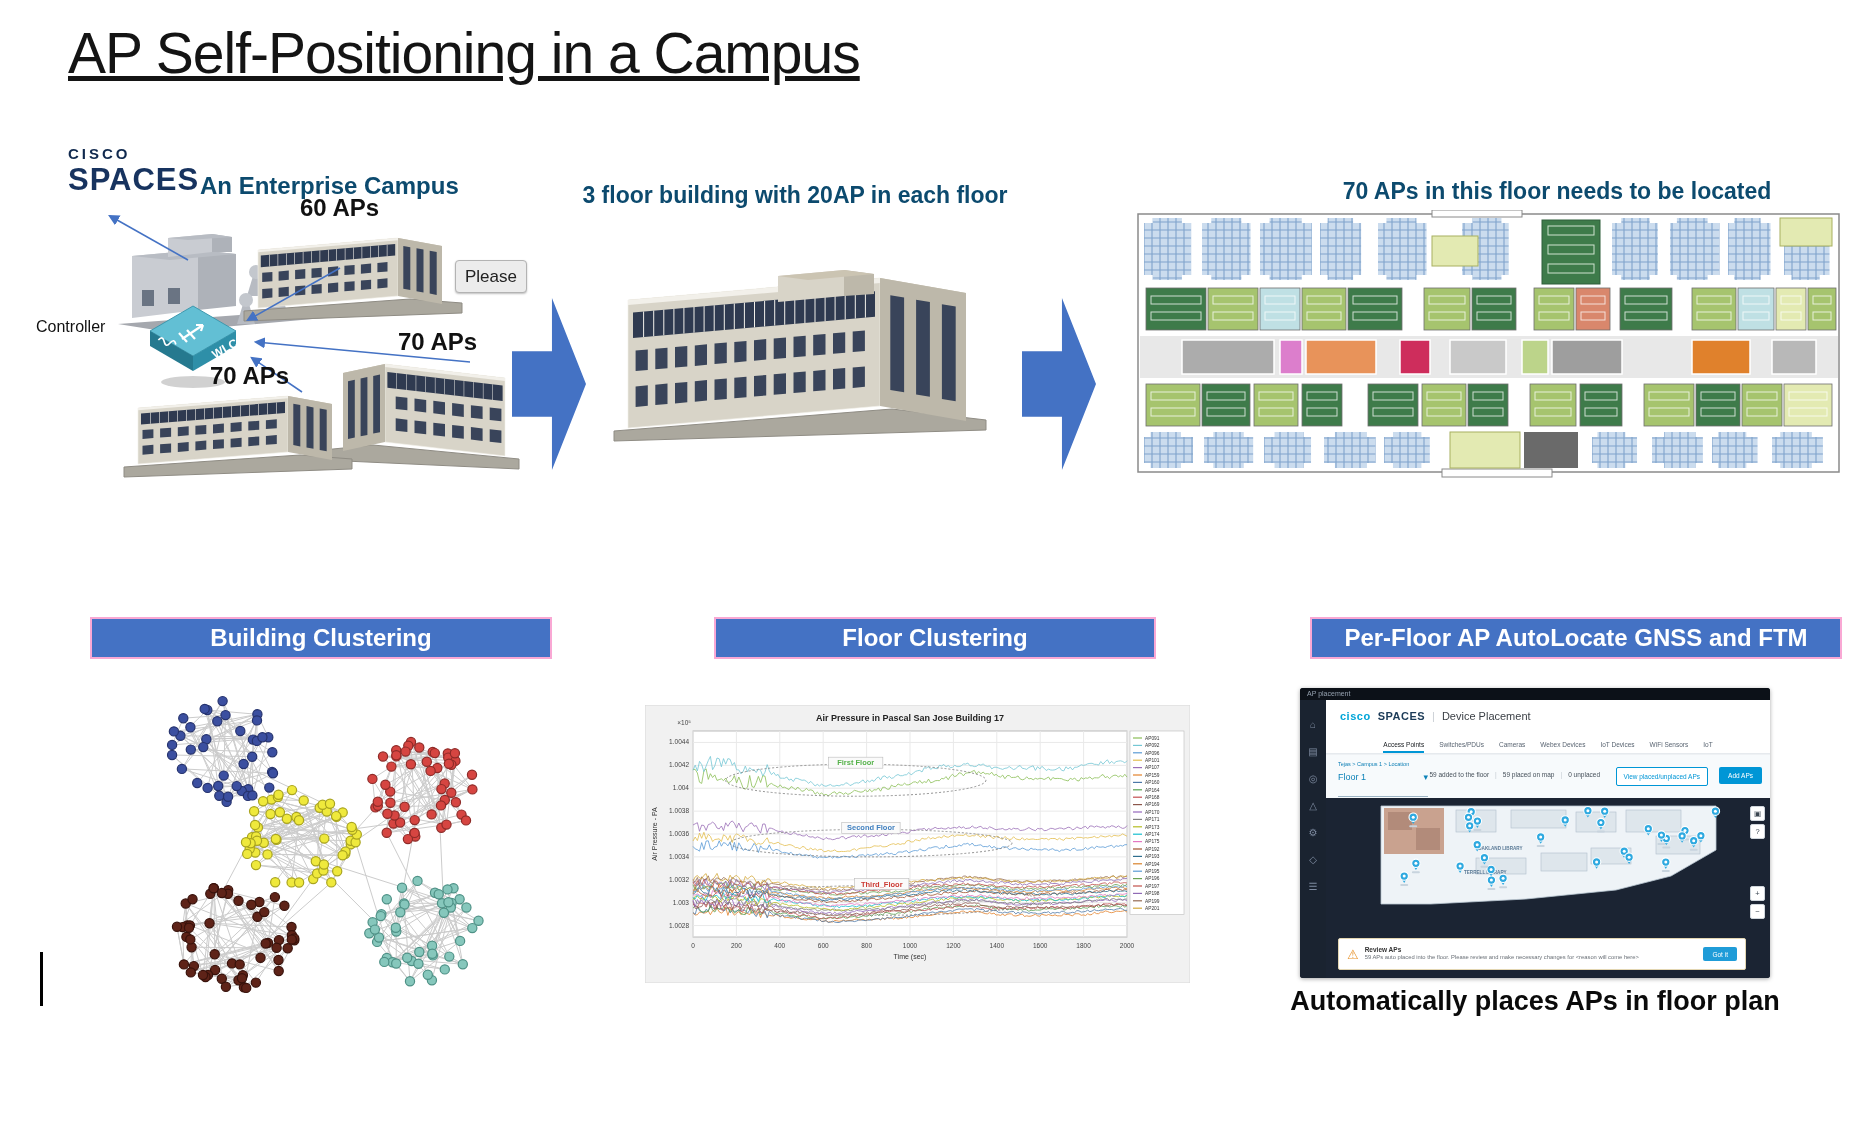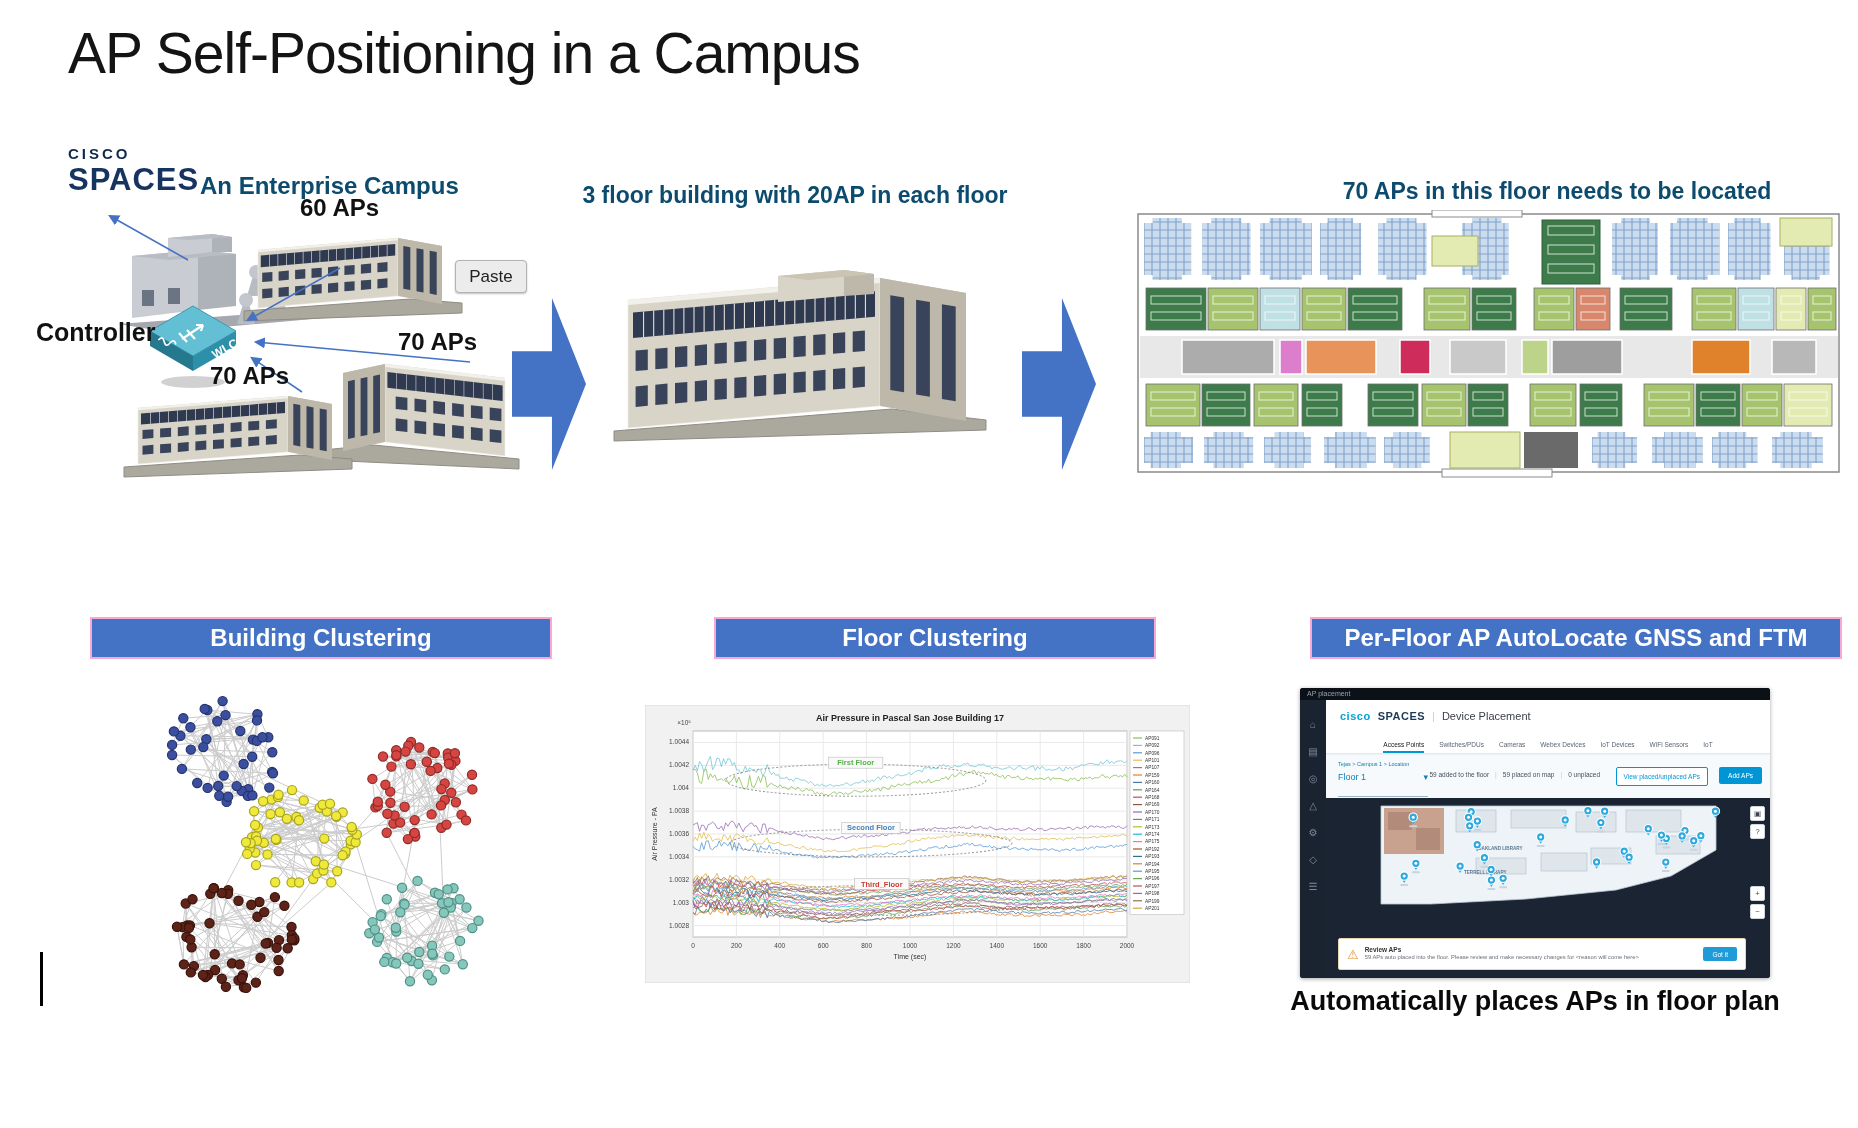--- a/index.html
+++ b/index.html
@@ -1,28 +1,28 @@
 <!DOCTYPE html>
 <html><head>
 <meta charset="utf-8">
 <style>
   html,body{margin:0;padding:0;background:#ffffff;}
   .slide{position:relative;width:1858px;height:1128px;background:#ffffff;overflow:hidden;
          font-family:"Liberation Sans",sans-serif;color:#1a1a1a;}
   .abs{position:absolute;}
-  .page-title{left:68px;top:20px;font-size:57px;font-weight:400;letter-spacing:-1px;color:#141414;}
+  .page-title{left:68px;top:20px;font-size:57px;font-weight:400;letter-spacing:-1px;color:#141414;text-decoration:underline;}
   .cisco-logo{left:68px;top:146px;line-height:1;}
   .cisco-logo .l1{display:block;font-size:15px;font-weight:700;letter-spacing:3px;color:#10294e;text-transform:uppercase;}
   .cisco-logo .l2{display:block;font-size:31px;font-weight:700;letter-spacing:1px;color:#17335f;margin-top:3px;}
   .heading-blue{color:#0c4a6e;font-weight:700;}
   .campus-heading{left:200px;top:172px;font-size:24px;}
   .col2-heading{left:575px;top:182px;width:440px;text-align:center;font-size:23px;}
   .col3-heading{left:1262px;top:178px;width:590px;text-align:center;font-size:23px;}
   .ap-label{font-size:24px;font-weight:700;color:#111;}
-  .controller-label{left:36px;top:318px;font-size:25px;font-weight:700;color:#111;}
+  .controller-label{left:36px;top:318px;font-size:16px;font-weight:400;color:#111;}
   .paste-btn{left:455px;top:260px;width:72px;height:33px;background:#ececec;border:1px solid #b3b3b3;
              border-radius:4px;font-family:inherit;font-size:17px;color:#222;box-shadow:0 1px 2px rgba(0,0,0,.25);}
   .banner{height:42px;background:#4472c4;border:2px solid #f9a8d4;color:#fff;font-size:24px;font-weight:700;
           display:flex;align-items:center;justify-content:center;box-sizing:border-box;}
   .proc-arrow{width:74px;height:172px;background:#4472c4;
               clip-path:polygon(0% 31%,54% 31%,54% 0%,100% 50%,54% 100%,54% 69%,0% 69%);}
   .footnote{left:1278px;top:986px;width:514px;text-align:center;font-size:27px;font-weight:700;color:#0a0a0a;}
   .fig-caption{left:430px;top:1066px;width:750px;text-align:center;font-style:italic;font-size:27px;font-weight:600;color:#3c4a60;}
   .text-cursor{left:40px;top:952px;width:3px;height:54px;background:#000;}
   
@@ -236,21 +236,21 @@
           <path d="M147 202 L139 193"></path>
           <path d="M155 199 L147 190"></path>
         </g>
       </g>
     </svg>
 
   <div class="abs ap-label" style="left:300px;top:194px;">60 APs</div>
   <div class="abs ap-label" style="left:398px;top:328px;">70 APs</div>
   <div class="abs ap-label" style="left:210px;top:362px;">70 APs</div>
   <div class="abs controller-label">Controller</div>
-  <button class="abs paste-btn">Paste</button>
+  <button class="abs paste-btn">Please</button>
 
   <div class="abs proc-arrow" style="left:512px;top:298px;"></div>
   <div class="abs proc-arrow" style="left:1022px;top:298px;"></div>
 
   <div class="abs heading-blue col2-heading">3 floor building with 20AP in each floor</div>
   <svg id="building-art" class="abs" style="left:590px;top:238px;" width="420" height="292">
       <g transform="translate(38,62)">
         <polygon points="-14,131 264,109 358,120 358,130 -14,141" fill="#aba89e" stroke="#8f8c84" stroke-width="1"></polygon>
         <polygon points="0.0,0.0 252.0,-22.0 338.0,-7.0 86,15" fill="#cbc4b2"></polygon>
         <polygon points="0.0,0.0 252.0,-22.0 252.0,106.0 0.0,128.0" fill="#d8d4c8" stroke="#f2f0ea" stroke-width="0.6"></polygon>

